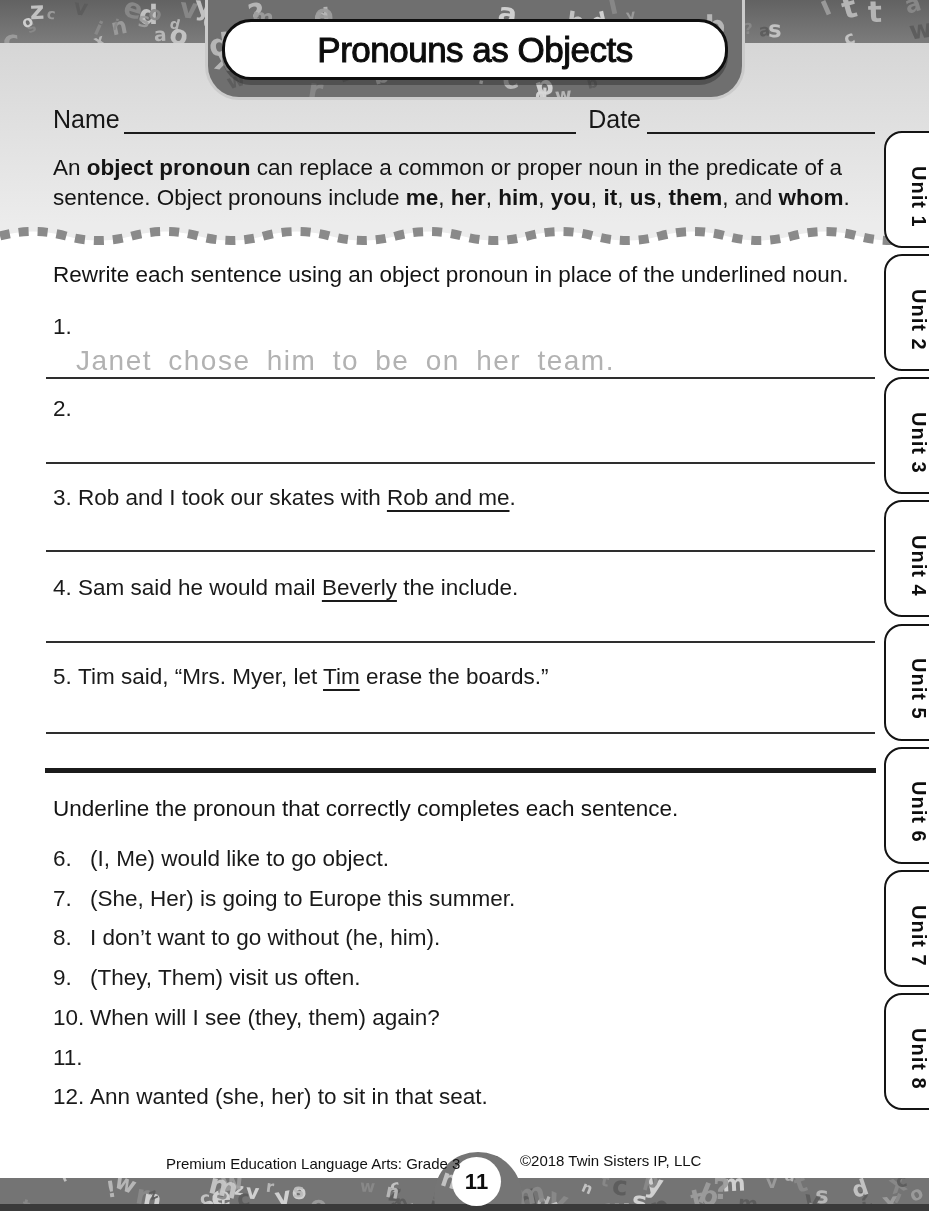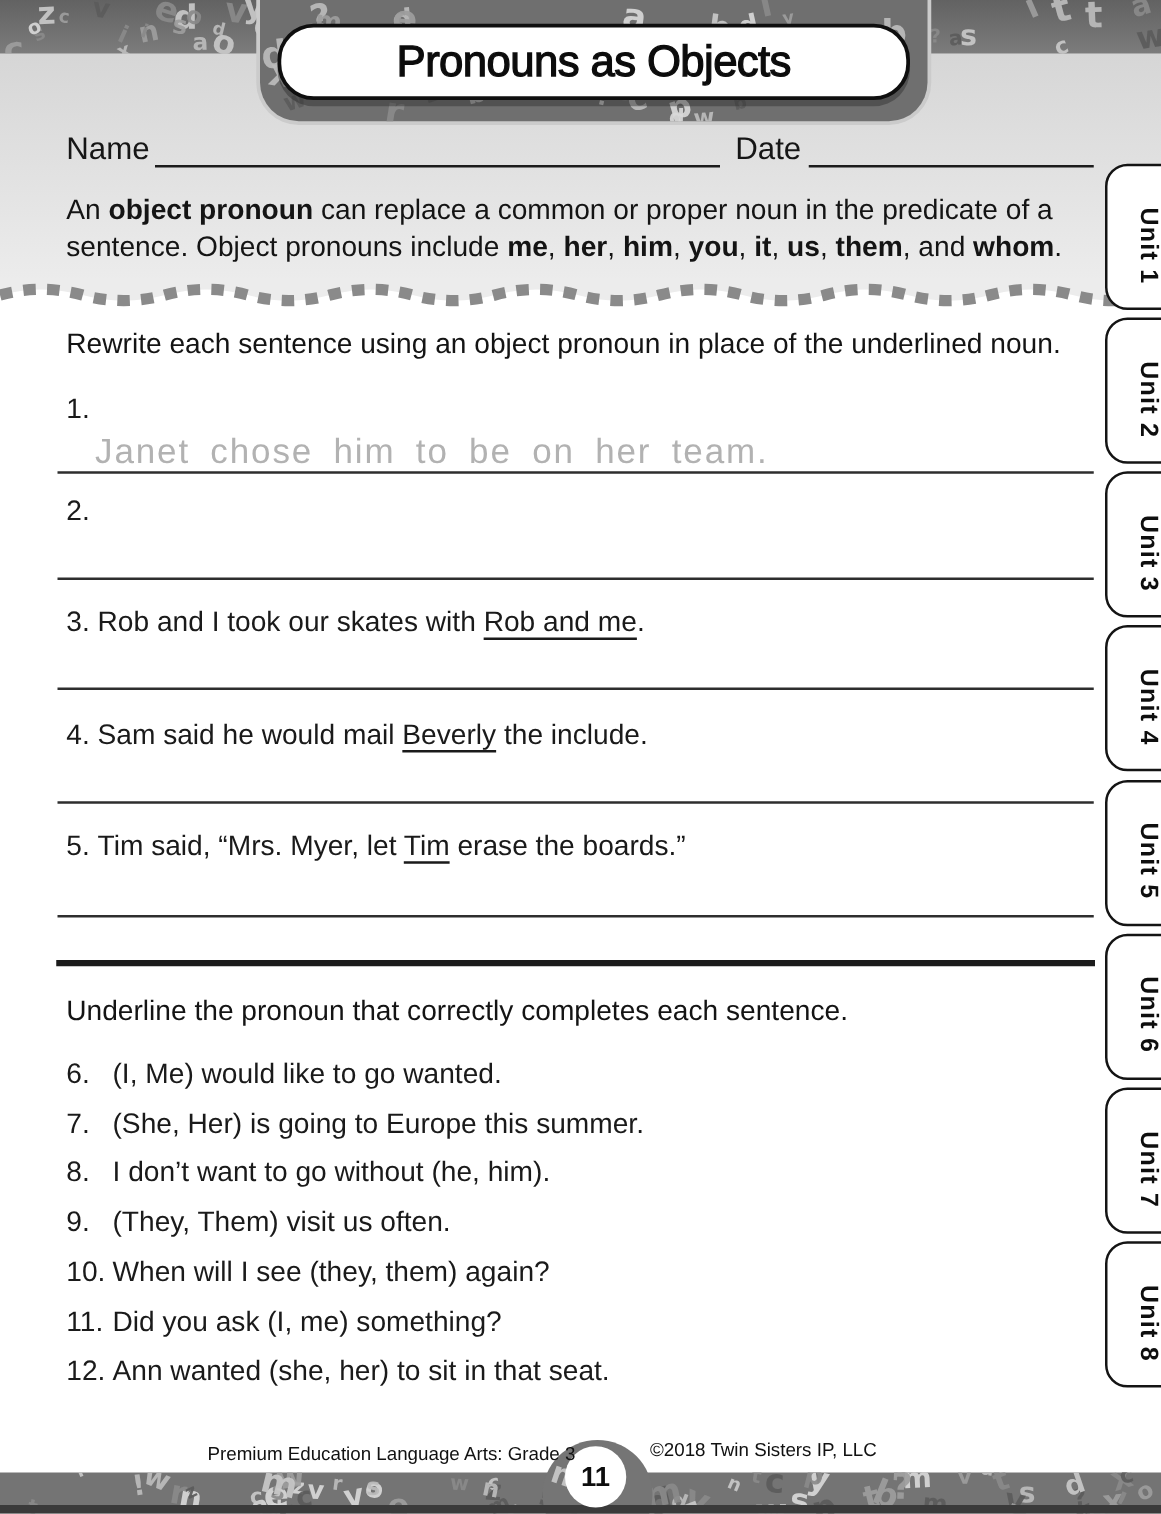--- a/index.html
+++ b/index.html
@@ -233,41 +233,40 @@
       </div>
       <div class="answer-line" style="top: 702px;"></div>
     </div>
 
   <div class="divider"></div>
 
   <div class="instr" style="top:796px;">Underline the pronoun that correctly completes each sentence.</div>
   <div id="section2" class="s2">
       <div class="q-row" style="top: 846px;">
         <span class="q-num">6.</span>
-        <span>(I, Me) would like to go wanted.</span>
+        <span>(I, Me) would like to go object.</span>
       </div>
       <div class="q-row" style="top: 885.7px;">
         <span class="q-num">7.</span>
         <span>(She, Her) is going to Europe this summer.</span>
       </div>
       <div class="q-row" style="top: 925.4px;">
         <span class="q-num">8.</span>
         <span>I don’t want to go without (he, him).</span>
       </div>
       <div class="q-row" style="top: 965.1px;">
         <span class="q-num">9.</span>
         <span>(They, Them) visit us often.</span>
       </div>
       <div class="q-row" style="top: 1004.8px;">
         <span class="q-num">10.</span>
         <span>When will I see (they, them) again?</span>
       </div>
       <div class="q-row" style="top: 1044.5px;">
         <span class="q-num">11.</span>
-        <span>Did you ask (I, me) something?</span>
       </div>
       <div class="q-row" style="top: 1084.2px;">
         <span class="q-num">12.</span>
         <span>Ann wanted (she, her) to sit in that seat.</span>
       </div>
     </div>
 
   <div class="page-bump" id="bump">
       <span class="dl" style="left: 30.2765px; top: 27.528px; font-size: 17.6345px; color: rgb(188, 188, 188); transform: rotate(-3.58591deg);">b</span>
       <span class="dl" style="left: 18.4614px; top: 16.163px; font-size: 25.3738px; color: rgb(158, 158, 158); transform: rotate(-21.0575deg);">c</span>

